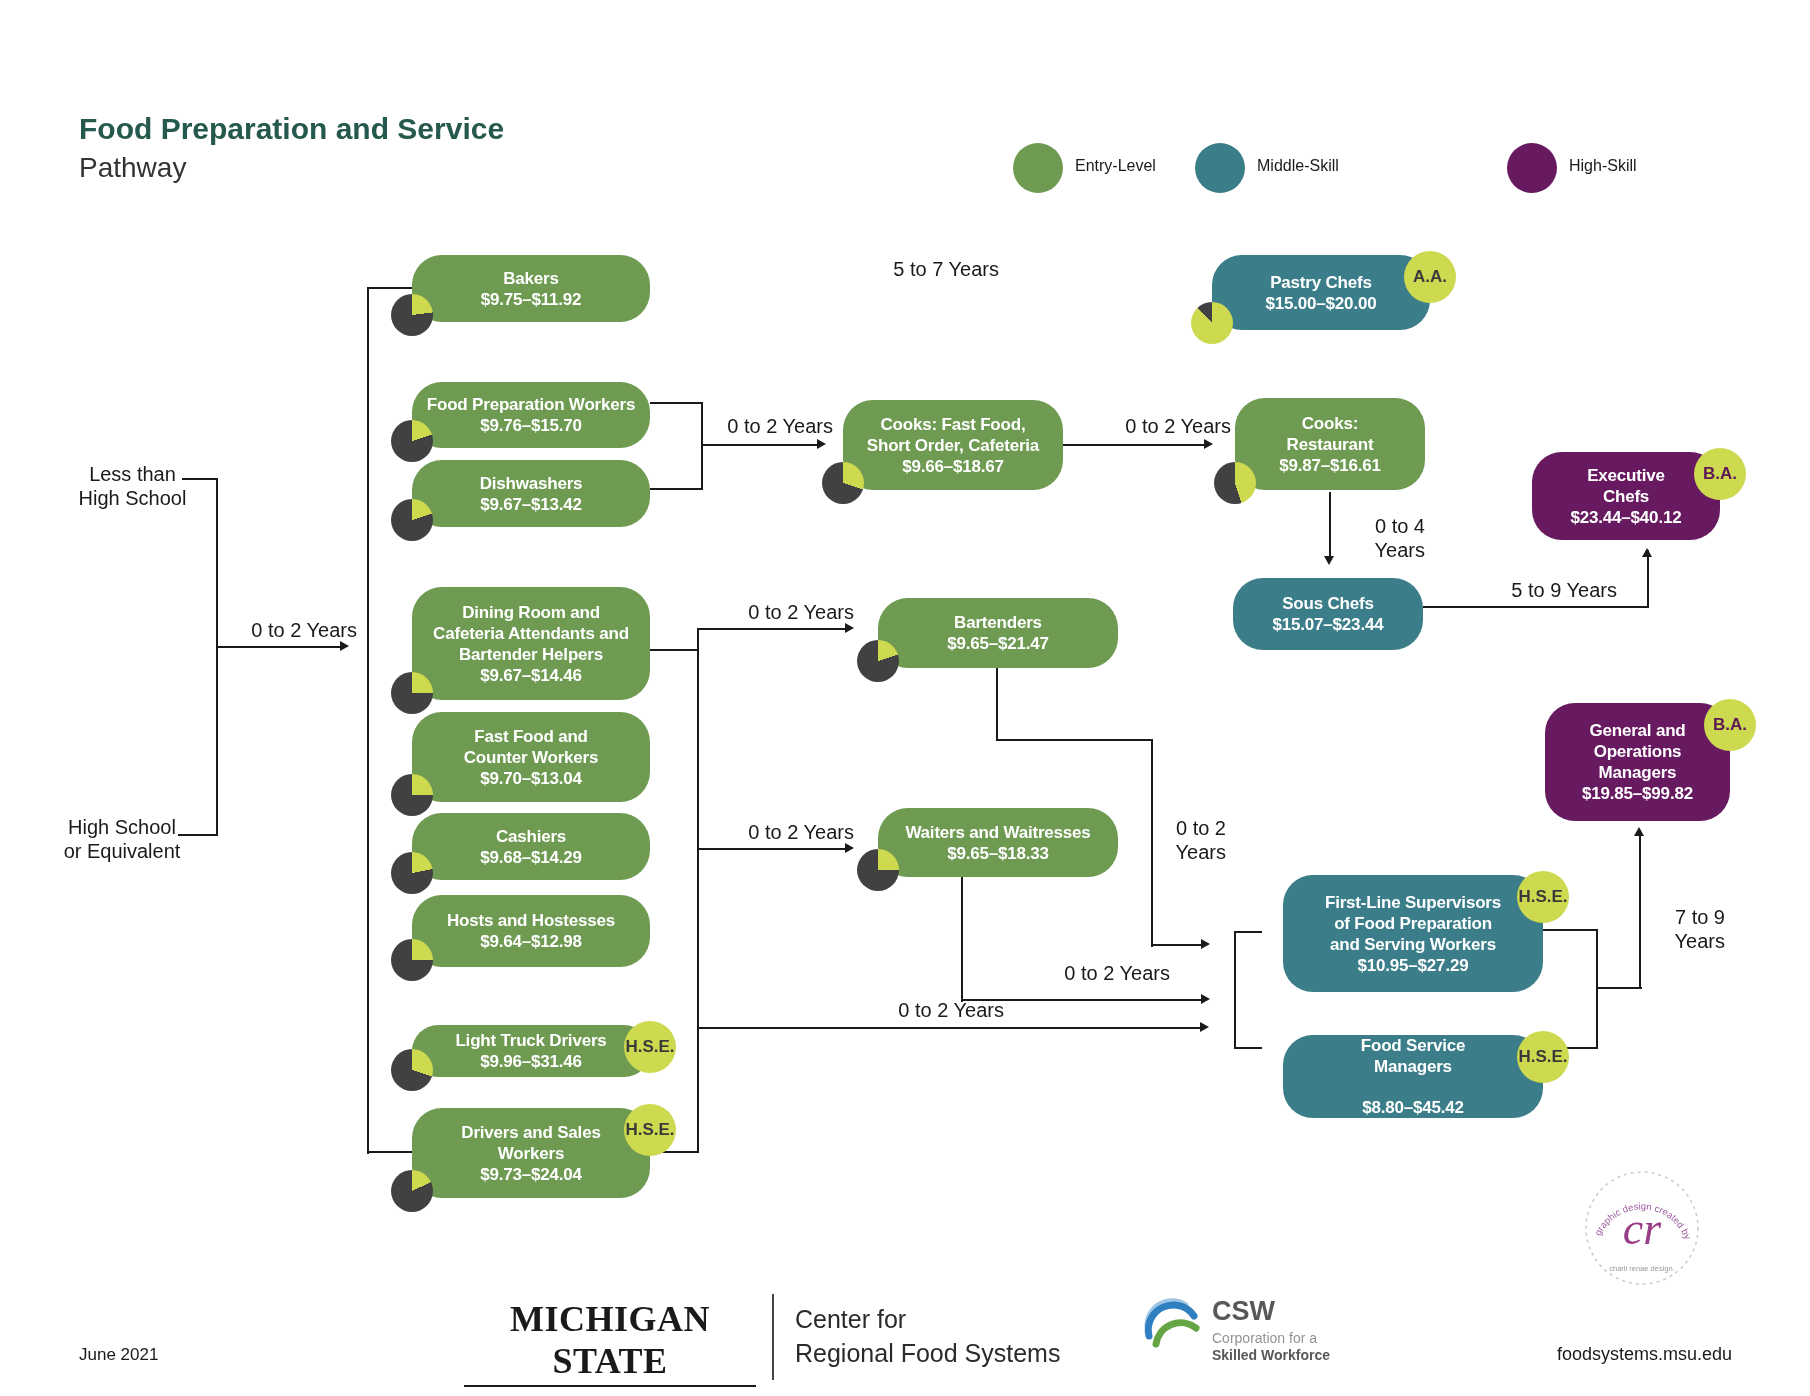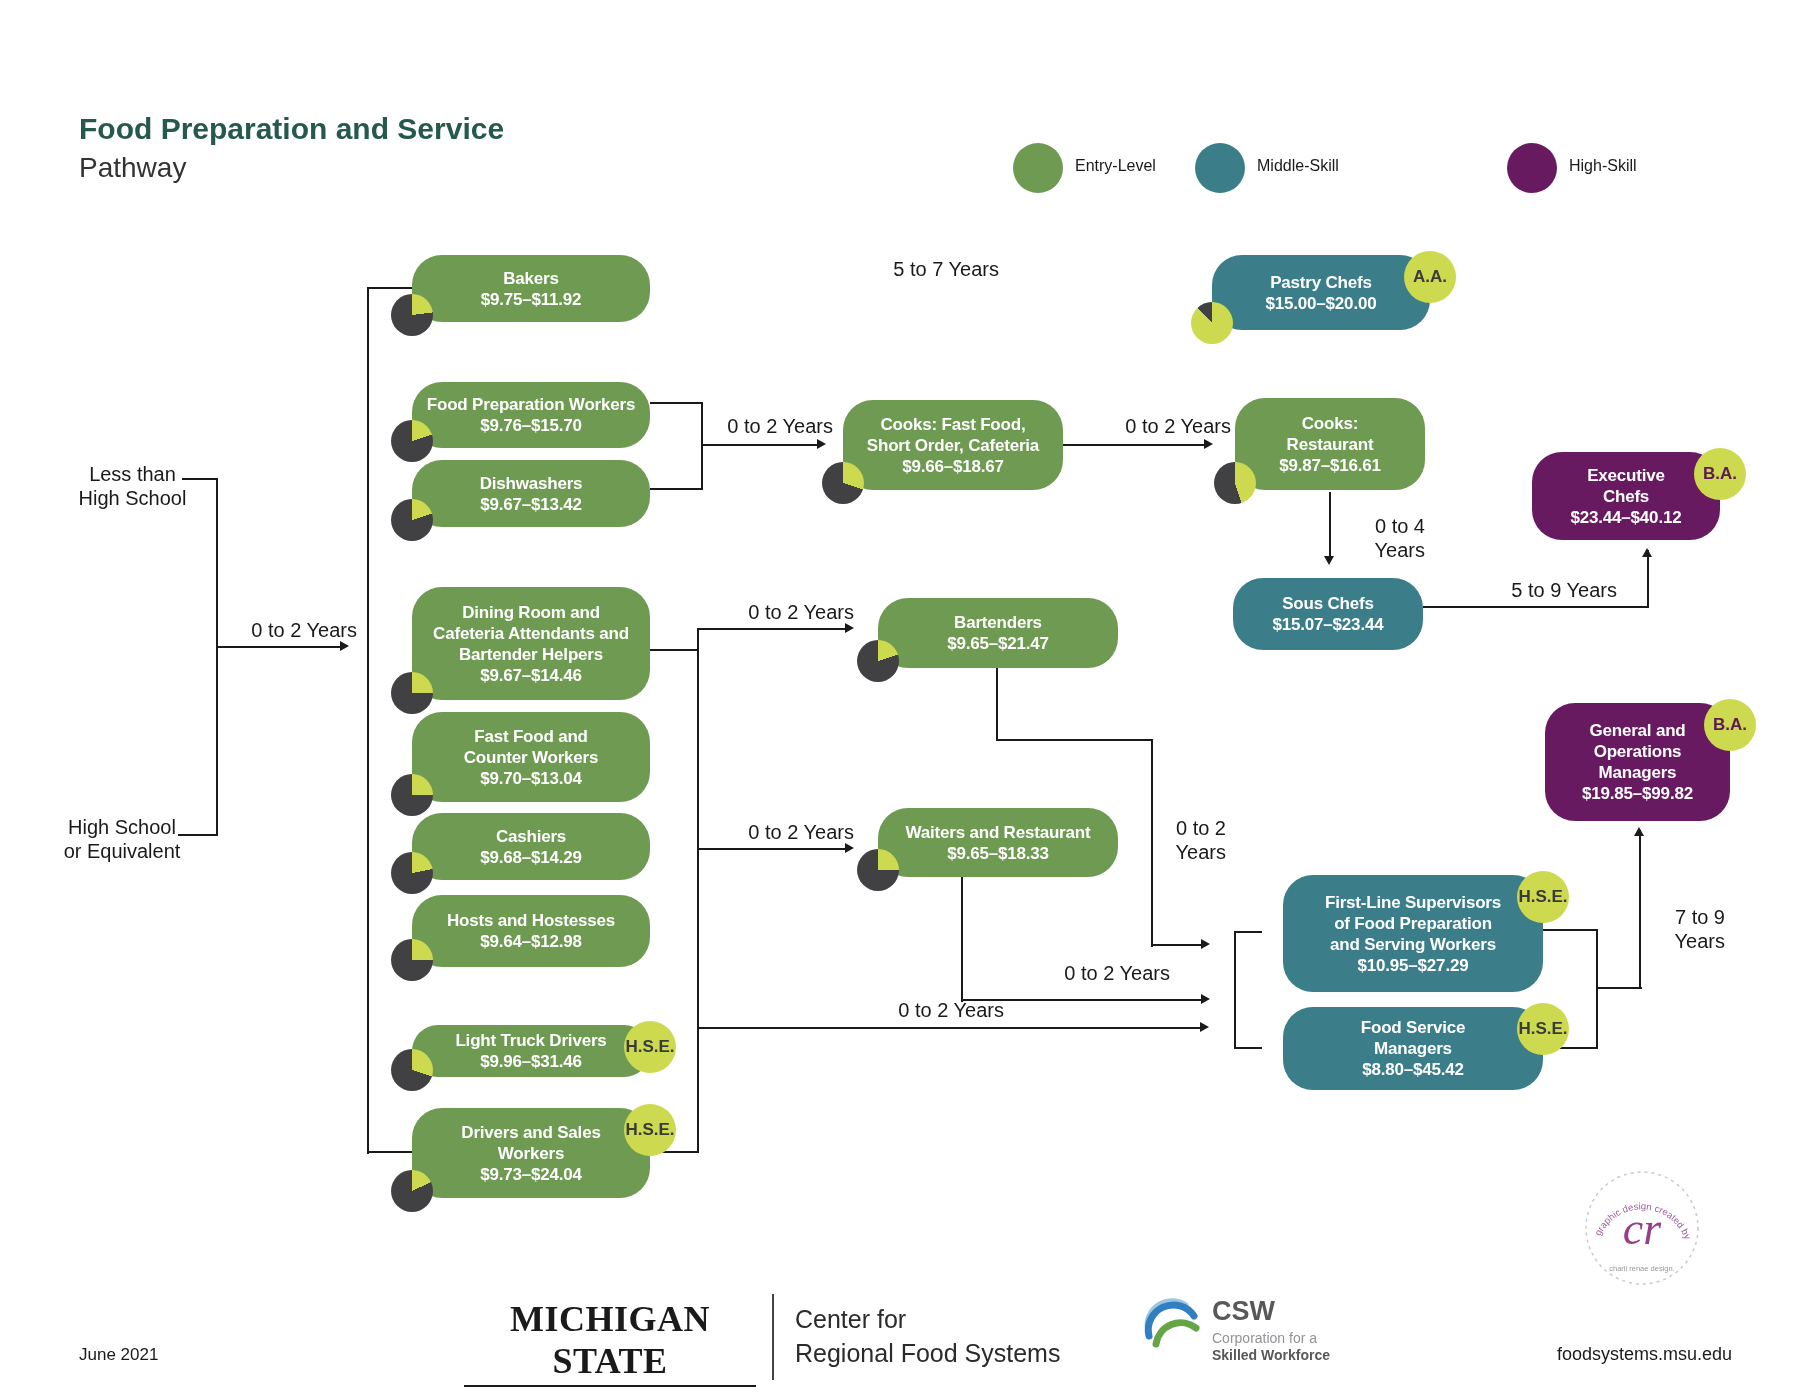--- a/index.html
+++ b/index.html
@@ -203,42 +203,42 @@
 Restaurant</div>
     <div class="jw">$9.87–$16.61</div>
     <span class="pie" style="background: conic-gradient(rgb(205, 217, 78) 0deg, rgb(205, 217, 78) 45%, rgb(65, 64, 66) 0deg);"></span>
   </div>
   <div class="job lvl-entry" style="left:878px;top:598px;width:240px;height:70px;">
     <div class="jt">Bartenders</div>
     <div class="jw">$9.65–$21.47</div>
     <span class="pie" style="background: conic-gradient(rgb(205, 217, 78) 0deg, rgb(205, 217, 78) 20%, rgb(65, 64, 66) 0deg);"></span>
   </div>
   <div class="job lvl-entry" style="left:878px;top:808px;width:240px;height:69px;">
-    <div class="jt">Waiters and Restaurant</div>
+    <div class="jt">Waiters and Waitresses</div>
     <div class="jw">$9.65–$18.33</div>
     <span class="pie" style="background: conic-gradient(rgb(205, 217, 78) 0deg, rgb(205, 217, 78) 25%, rgb(65, 64, 66) 0deg);"></span>
   </div>
   <div class="job lvl-middle" style="left:1212px;top:255px;width:218px;height:75px;">
     <div class="jt">Pastry Chefs</div>
     <div class="jw">$15.00–$20.00</div>
     <span class="pie" style="background: conic-gradient(rgb(205, 217, 78) 0deg, rgb(205, 217, 78) 88%, rgb(65, 64, 66) 0deg);"></span>
     <span class="badge">A.A.</span>
   </div>
   <div class="job lvl-middle" style="left:1233px;top:578px;width:190px;height:72px;">
     <div class="jt">Sous Chefs</div>
     <div class="jw">$15.07–$23.44</div>
   </div>
   <div class="job lvl-middle" style="left:1283px;top:875px;width:260px;height:117px;">
     <div class="jt">First-Line Supervisors
 of Food Preparation
 and Serving Workers</div>
     <div class="jw">$10.95–$27.29</div>
     <span class="badge">H.S.E.</span>
   </div>
-  <div class="job lvl-middle" style="left:1283px;top:1007px;width:260px;height:83px;">
+  <div class="job lvl-middle" style="left:1283px;top:1035px;width:260px;height:83px;justify-content:space-between;">
     <div class="jt">Food Service
 Managers</div>
     <div class="jw">$8.80–$45.42</div>
     <span class="badge">H.S.E.</span>
   </div>
   <div class="job lvl-high" style="left:1532px;top:452px;width:188px;height:88px;">
     <div class="jt">Executive
 Chefs</div>
     <div class="jw">$23.44–$40.12</div>
     <span class="badge">B.A.</span>

